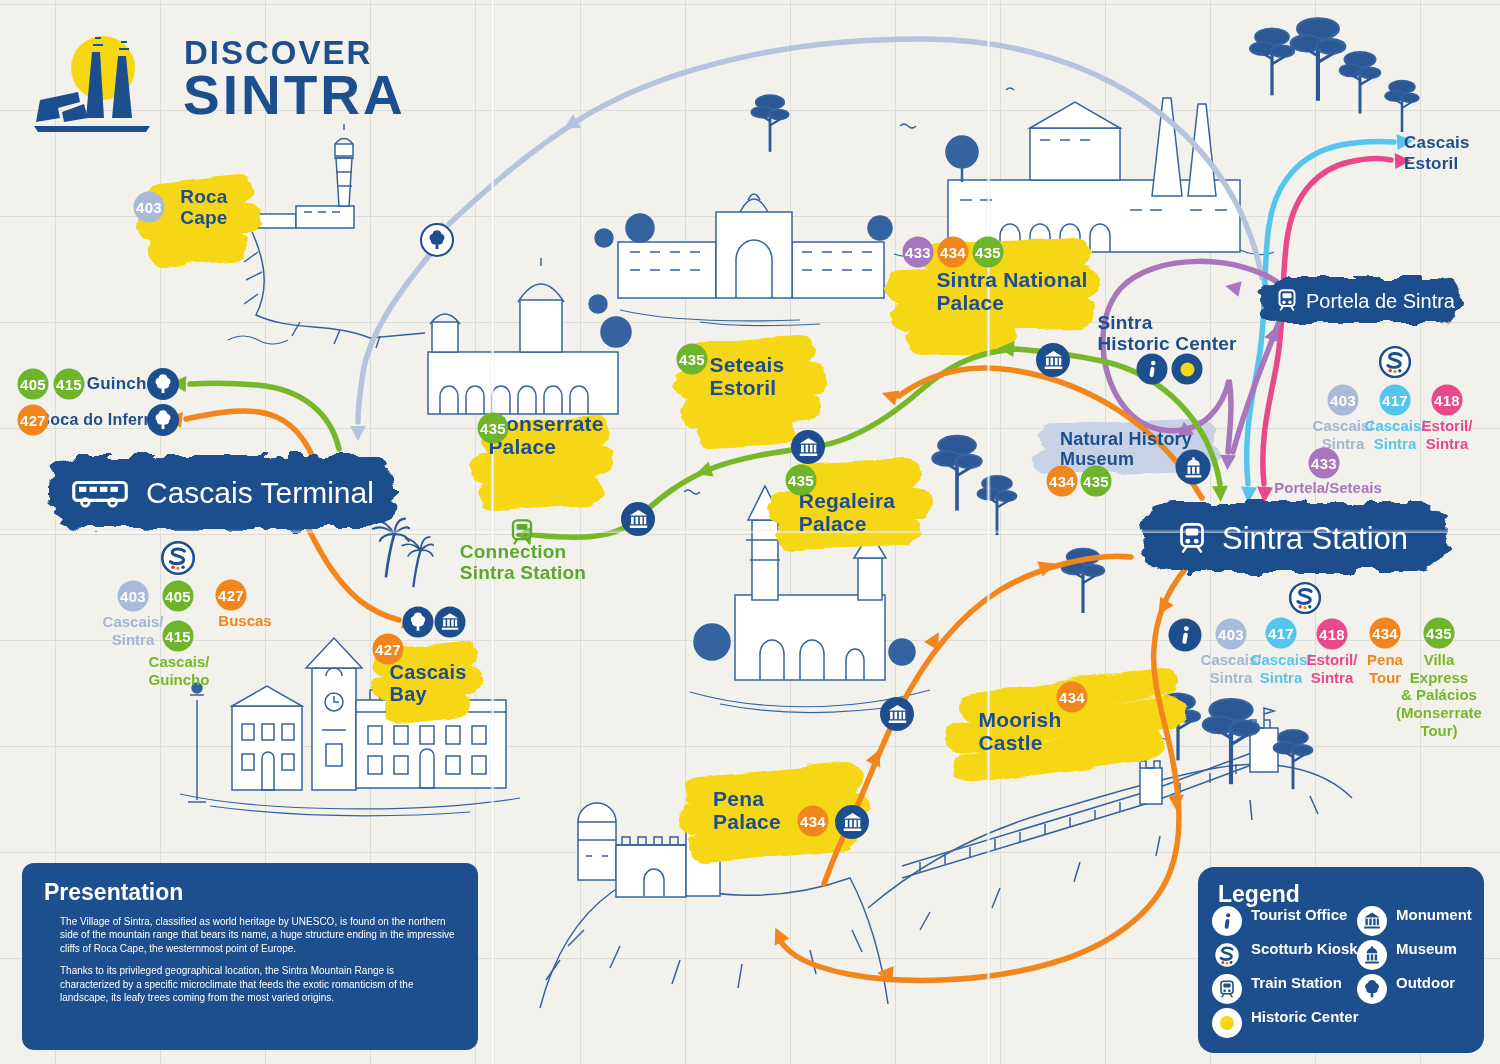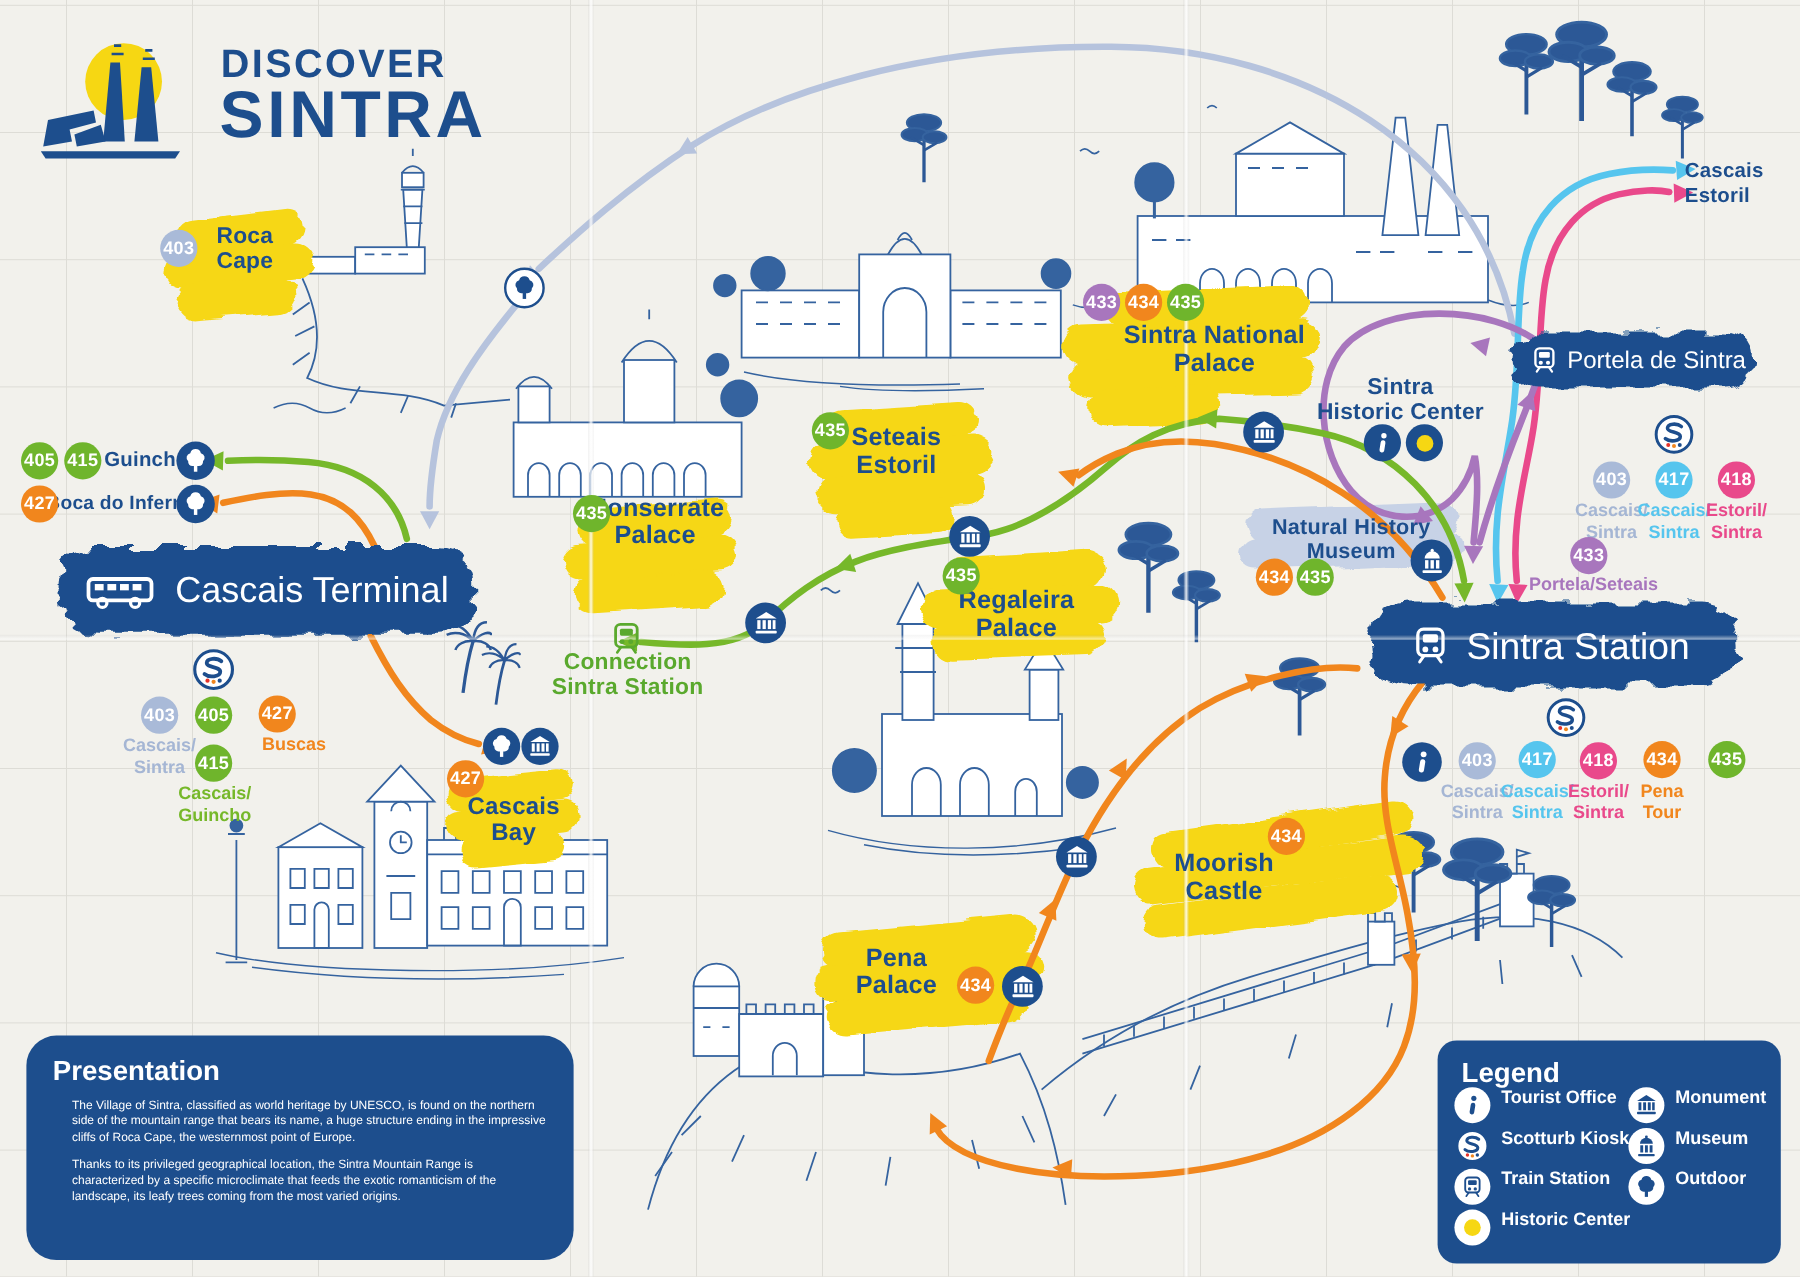--- a/index.html
+++ b/index.html
@@ -6,39 +6,39 @@
   #stage{position:relative;width:1500px;height:1064px;overflow:hidden;
     background-color:#f2f1ec;
     background-image:linear-gradient(#dddcd6 1px,transparent 1px),linear-gradient(90deg,#dddcd6 1px,transparent 1px);
     background-size:105px 106px;background-position:55px 4px;}
   #bg{position:absolute;left:0;top:0;z-index:1;}
   .crease-v{position:absolute;top:0;width:5px;height:1064px;z-index:2;
     background:linear-gradient(90deg,rgba(0,0,0,.05),rgba(255,255,255,.85),rgba(0,0,0,.04));}
   .crease-h{position:absolute;left:0;height:4px;width:1500px;z-index:2;
     background:linear-gradient(rgba(0,0,0,.04),rgba(255,255,255,.6));}
   .ov{position:absolute;z-index:5;}
-  .lbl{position:absolute;z-index:6;font-weight:700;white-space:pre-line;text-align:center;
+  .lbl{position:absolute;z-index:6;font-weight:700;white-space:pre-line;
     transform:translate(-50%,-50%);line-height:1.1;color:#1d4e8d;letter-spacing:.2px;}
   .left-anchor{transform:translate(0,-50%);text-align:left;}
   .rlabel{position:absolute;z-index:6;font-weight:700;font-size:15px;line-height:1.18;
     white-space:pre-line;text-align:center;transform:translate(-50%,0);}
   .badge{position:absolute;z-index:7;width:31px;height:31px;border-radius:50%;color:#fff;
     font-weight:700;font-size:15px;display:flex;align-items:center;justify-content:center;
     transform:translate(-50%,-50%);letter-spacing:.3px;}
   .bg-pale{background:#a9bad8;}.bg-green{background:#6fb52c;}.bg-orange{background:#f1861d;}
   .bg-purple{background:#a876bd;}.bg-cyan{background:#56c5ee;}.bg-pink{background:#e9498b;}.c-green{color:#76b82a}.c-orange{color:#f1861d}.c-pale{color:#a5b6d4}
   .c-cyan{color:#56c5ee}.c-pink{color:#e9498b}.c-purple{color:#a876bd}
   .micon{position:absolute;z-index:7;border-radius:50%;display:flex;align-items:center;
     justify-content:center;transform:translate(-50%,-50%);}
   .micon.navy{background:#1d4e8d;color:#fff;}
   .micon.whitebg{background:#fff;color:#1d4e8d;border:2.5px solid #1d4e8d;box-sizing:border-box;}
   .micon svg{display:block;}
   .blob-text{position:absolute;z-index:7;color:#fff;font-weight:400;white-space:nowrap;
     transform:translate(0,-50%);}
-  .panel{position:absolute;z-index:8;background:#1d4e8d;border-radius:25px;color:#fff;}
+  .panel{position:absolute;z-index:8;background:#1d4e8d;border-radius:12px;color:#fff;}
   .panel h2{margin:0;font-size:23px;font-weight:700;}
   .panel p{font-size:10px;line-height:1.34;margin:9px 0 0 16px;font-weight:500;}
   .legend-item{position:absolute;z-index:9;display:flex;align-items:flex-start;gap:9px;}
   .licon{width:30px;height:30px;border-radius:50%;background:#fff;color:#1d4e8d;
     display:flex;align-items:center;justify-content:center;flex:0 0 auto;}
   .llabel{color:#fff;font-weight:700;font-size:15px;white-space:nowrap;}
   .logo-word{position:absolute;z-index:6;color:#1d4e8d;font-weight:700;line-height:1;}
   .dot-inner{width:14px;height:14px;border-radius:50%;background:#f6d713;}
 </style>
 </head>
@@ -554,20 +554,25 @@
 <div class="badge bg-cyan" style="left:1281px;top:633px">417</div>
 <div class="rlabel c-cyan" style="left:1281px;top:651px">Cascais/
 Sintra</div>
 <div class="badge bg-pink" style="left:1332px;top:634px">418</div>
 <div class="rlabel c-pink" style="left:1332px;top:651px">Estoril/
 Sintra</div>
 <div class="badge bg-orange" style="left:1385px;top:633px">434</div>
 <div class="rlabel c-orange" style="left:1385px;top:651px">Pena
 Tour</div>
 <div class="badge bg-green" style="left:1439px;top:633px">435</div>
+<div class="rlabel c-green" style="left:1439px;top:651px">Villa
+Express
+&amp; Palácios
+(Monserrate
+Tour)</div>
 
 <div class="badge bg-orange" style="left:1072px;top:697px">434</div>
 <div class="lbl" style="left:1020px;top:731px;font-size:21px">Moorish
 Castle</div>
 
 <div class="lbl" style="left:747px;top:810px;font-size:21px">Pena
 Palace</div>
 <div class="badge bg-orange" style="left:813px;top:821px">434</div>
 <span class="micon navy" style="left:852px;top:822px;width:34px;height:34px">
       <svg width="27" height="27">

